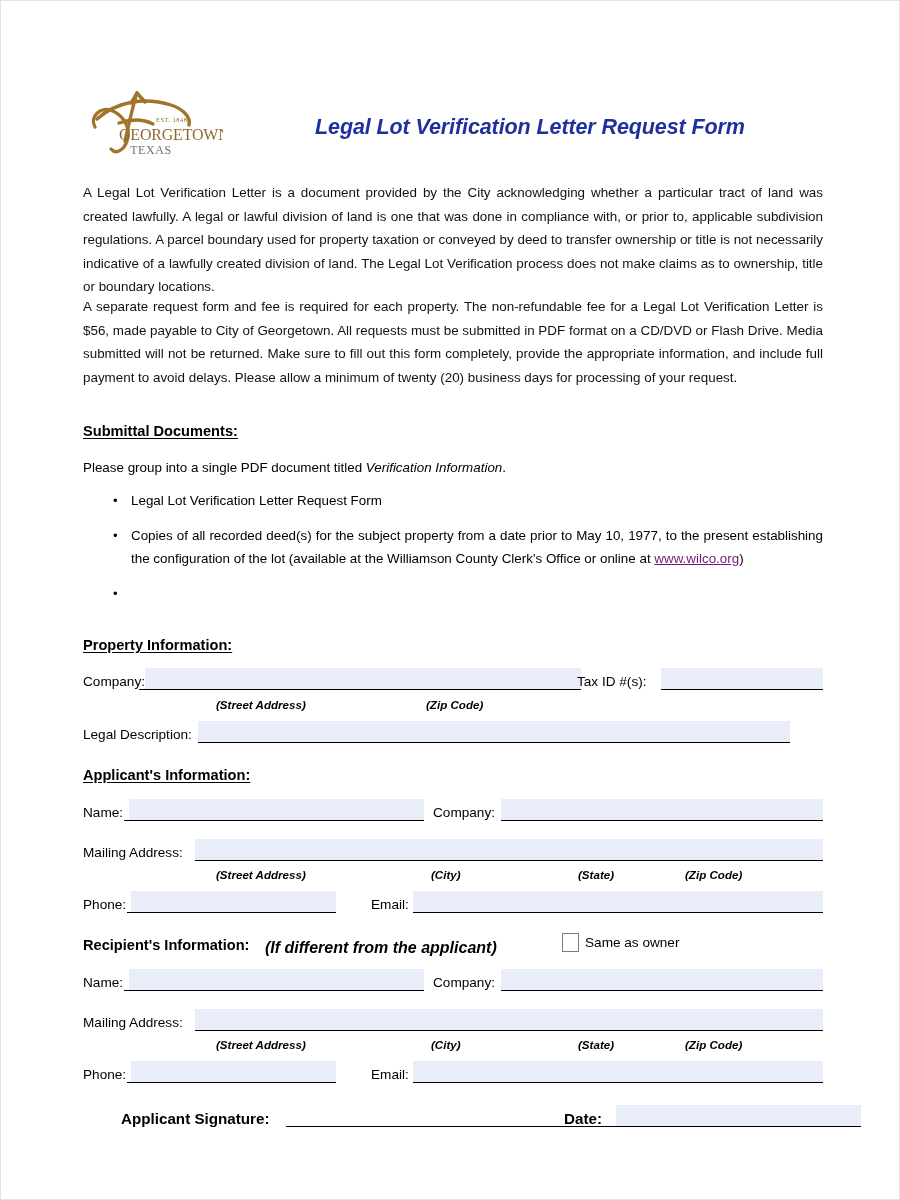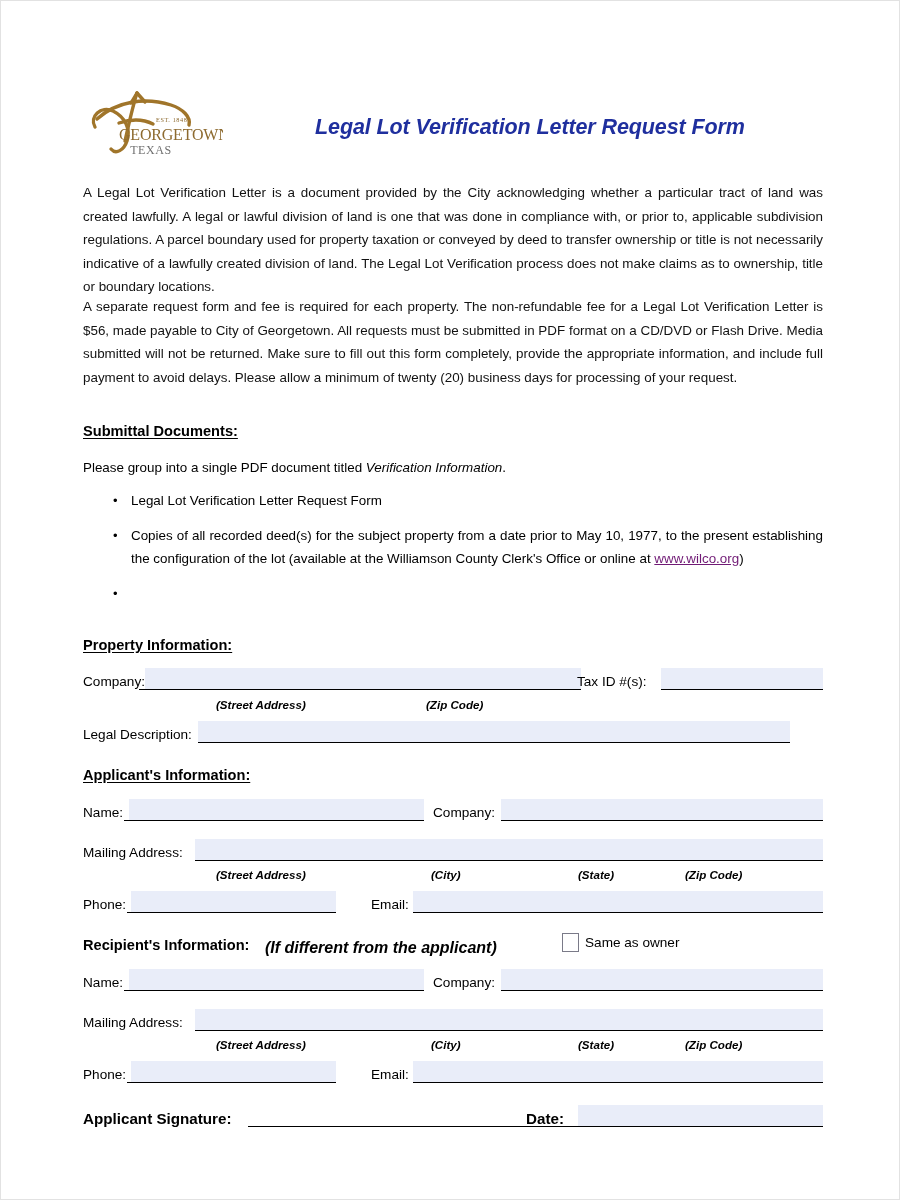--- a/index.html
+++ b/index.html
@@ -339,21 +339,21 @@
 
     <div class="frow" style="top:1058px;">
       <span class="flabel plain" style="left:0;">Phone:</span>
       <div class="fffill"></div>
       <div class="fline" style="left:44px; width:4px;"></div>
       <div class="ffield" style="left:48px; width:205px;"></div>
       <span class="flabel plain" style="left:288px;">Email:</span>
       <div class="ffield" style="left:330px; width:410px;"></div>
     </div>
 
-    <div class="frow" style="top:1100px; height:26px;">
+    <div class="frow" style="top:1100px; height:26px;margin-left:38px;">
       <span class="sig-label" style="left:0;">Applicant Signature:</span>
       <div class="fline" style="left:165px; width:331px;"></div>
       <span class="sig-label" style="left:443px;">Date:</span>
       <div class="ffield" style="left:495px; width:245px;"></div>
     </div>
 
   </div>
 </div>
 
 </body></html>

